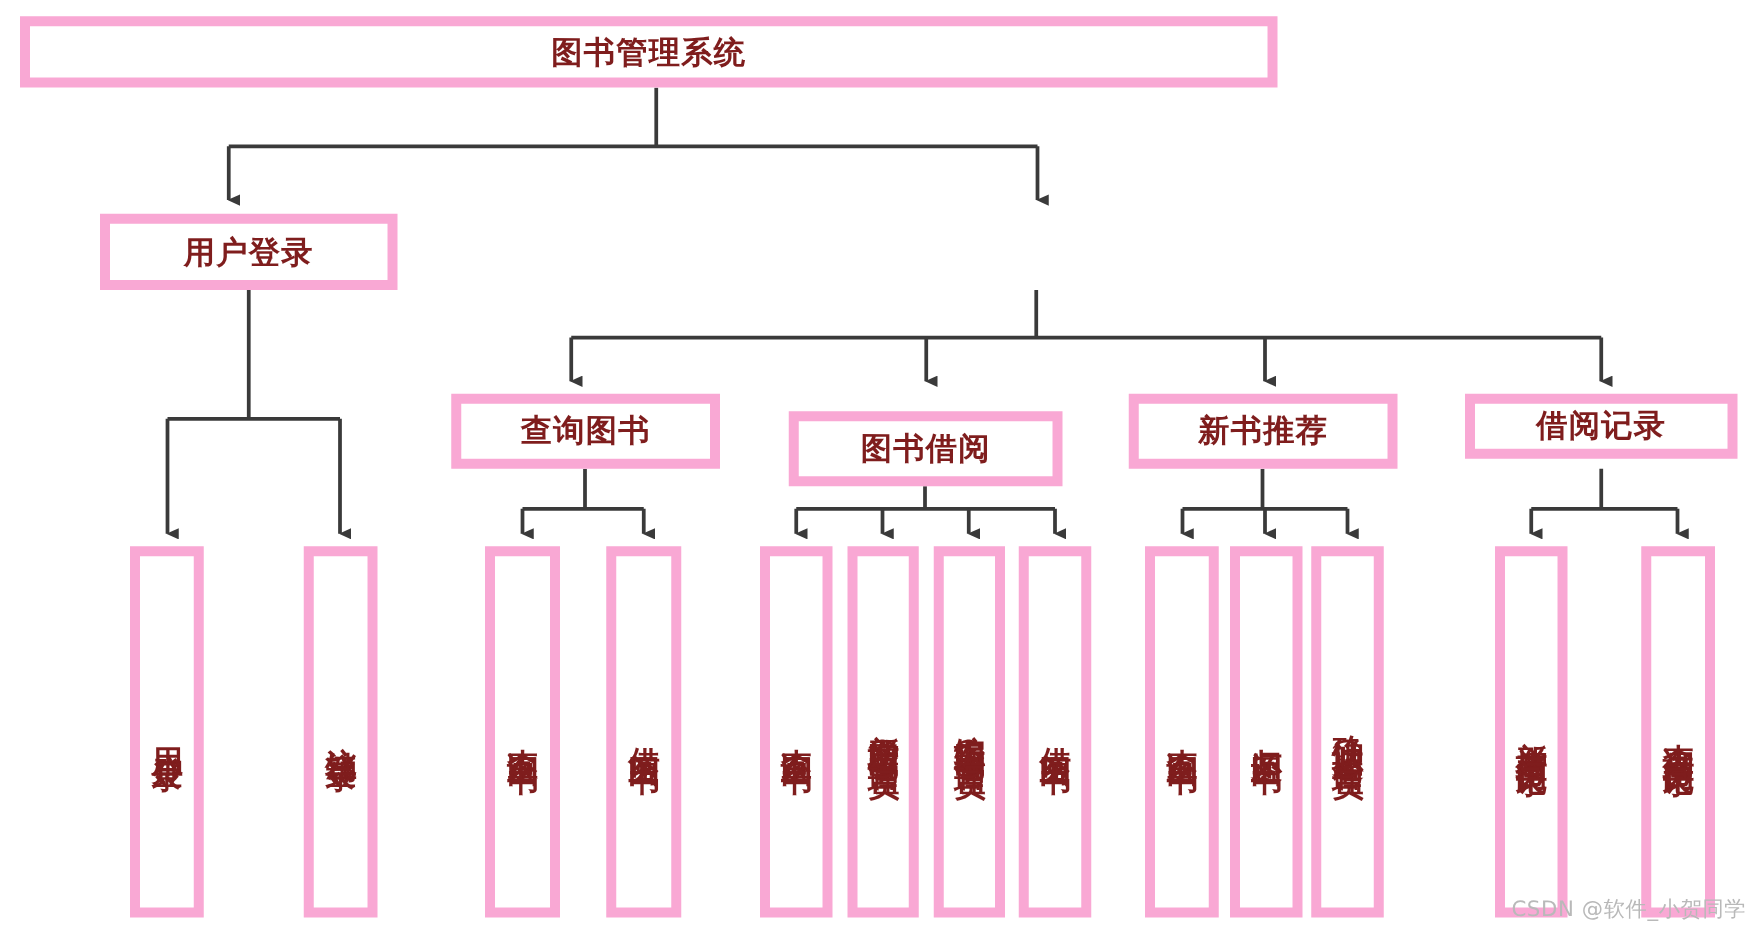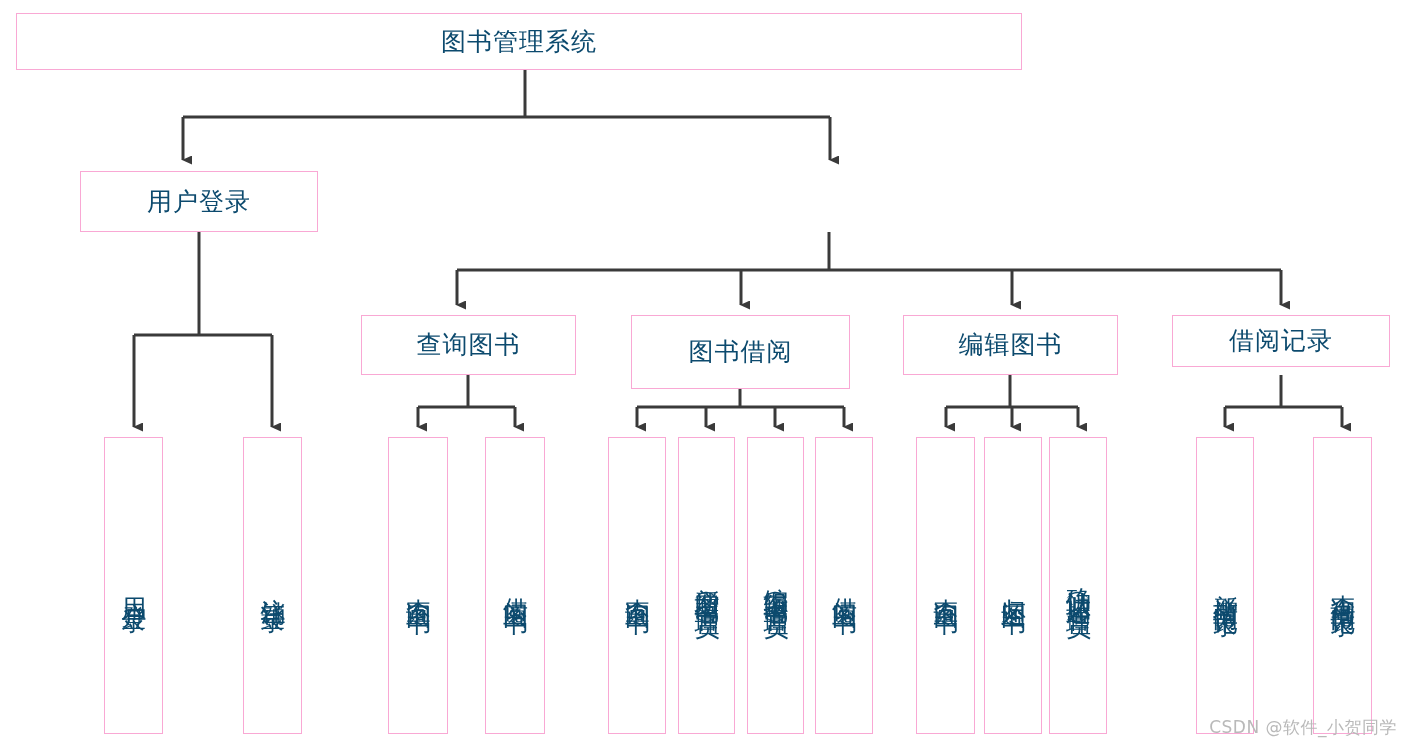--- a/index.html
+++ b/index.html
@@ -21,26 +21,27 @@
     position: absolute;
     left: 0;
     top: 0;
     width: 1405px;
     height: 747px;
     pointer-events: none;
   }
   .node {
     position: absolute;
     box-sizing: border-box;
-    border: 1px solid #f9a8d4;
+    border: 8px solid #f9a8d4;
     background: #ffffff;
     display: flex;
     align-items: center;
     justify-content: center;
-    color: #0c4a6e;
+    color: #7f1d1d;
+    font-weight: bold;
   }
   .node.h {
     font-size: 25px;
     line-height: 1.1;
     letter-spacing: 1px;
     white-space: nowrap;
   }
   .node.v {
     writing-mode: vertical-rl;
     text-orientation: upright;
@@ -122,22 +123,22 @@
       <path d="M1225,407 L1225,427" marker-end="url(#arrow)"></path>
       <path d="M1342,407 L1342,427" marker-end="url(#arrow)"></path>
     </g>
   </svg>
 
   <div class="node h" style="left:16px; top:13px; width:1006px; height:57px;">图书管理系统</div>
 
   <div class="node h" style="left:80px; top:171px; width:238px; height:61px;">用户登录</div>
 
   <div class="node h" style="left:361px; top:315px; width:215px; height:60px;">查询图书</div>
-  <div class="node h" style="left:631px; top:315px; width:219px; height:74px;">图书借阅</div>
-  <div class="node h" style="left:903px; top:315px; width:215px; height:60px;">编辑图书</div>
+  <div class="node h" style="left:631px; top:329px; width:219px; height:60px;">图书借阅</div>
+  <div class="node h" style="left:903px; top:315px; width:215px; height:60px;">新书推荐</div>
   <div class="node h" style="left:1172px; top:315px; width:218px; height:52px;">借阅记录</div>
 
   <div class="node v" style="left:104px; top:437px; width:59px; height:297px;">
     <span class="vtext">用户登录</span>
   </div>
   <div class="node v" style="left:243px; top:437px; width:59px; height:297px;">
     <span class="vtext">注销登录</span>
   </div>
 
   <div class="node v" style="left:388px; top:437px; width:60px; height:297px;">

